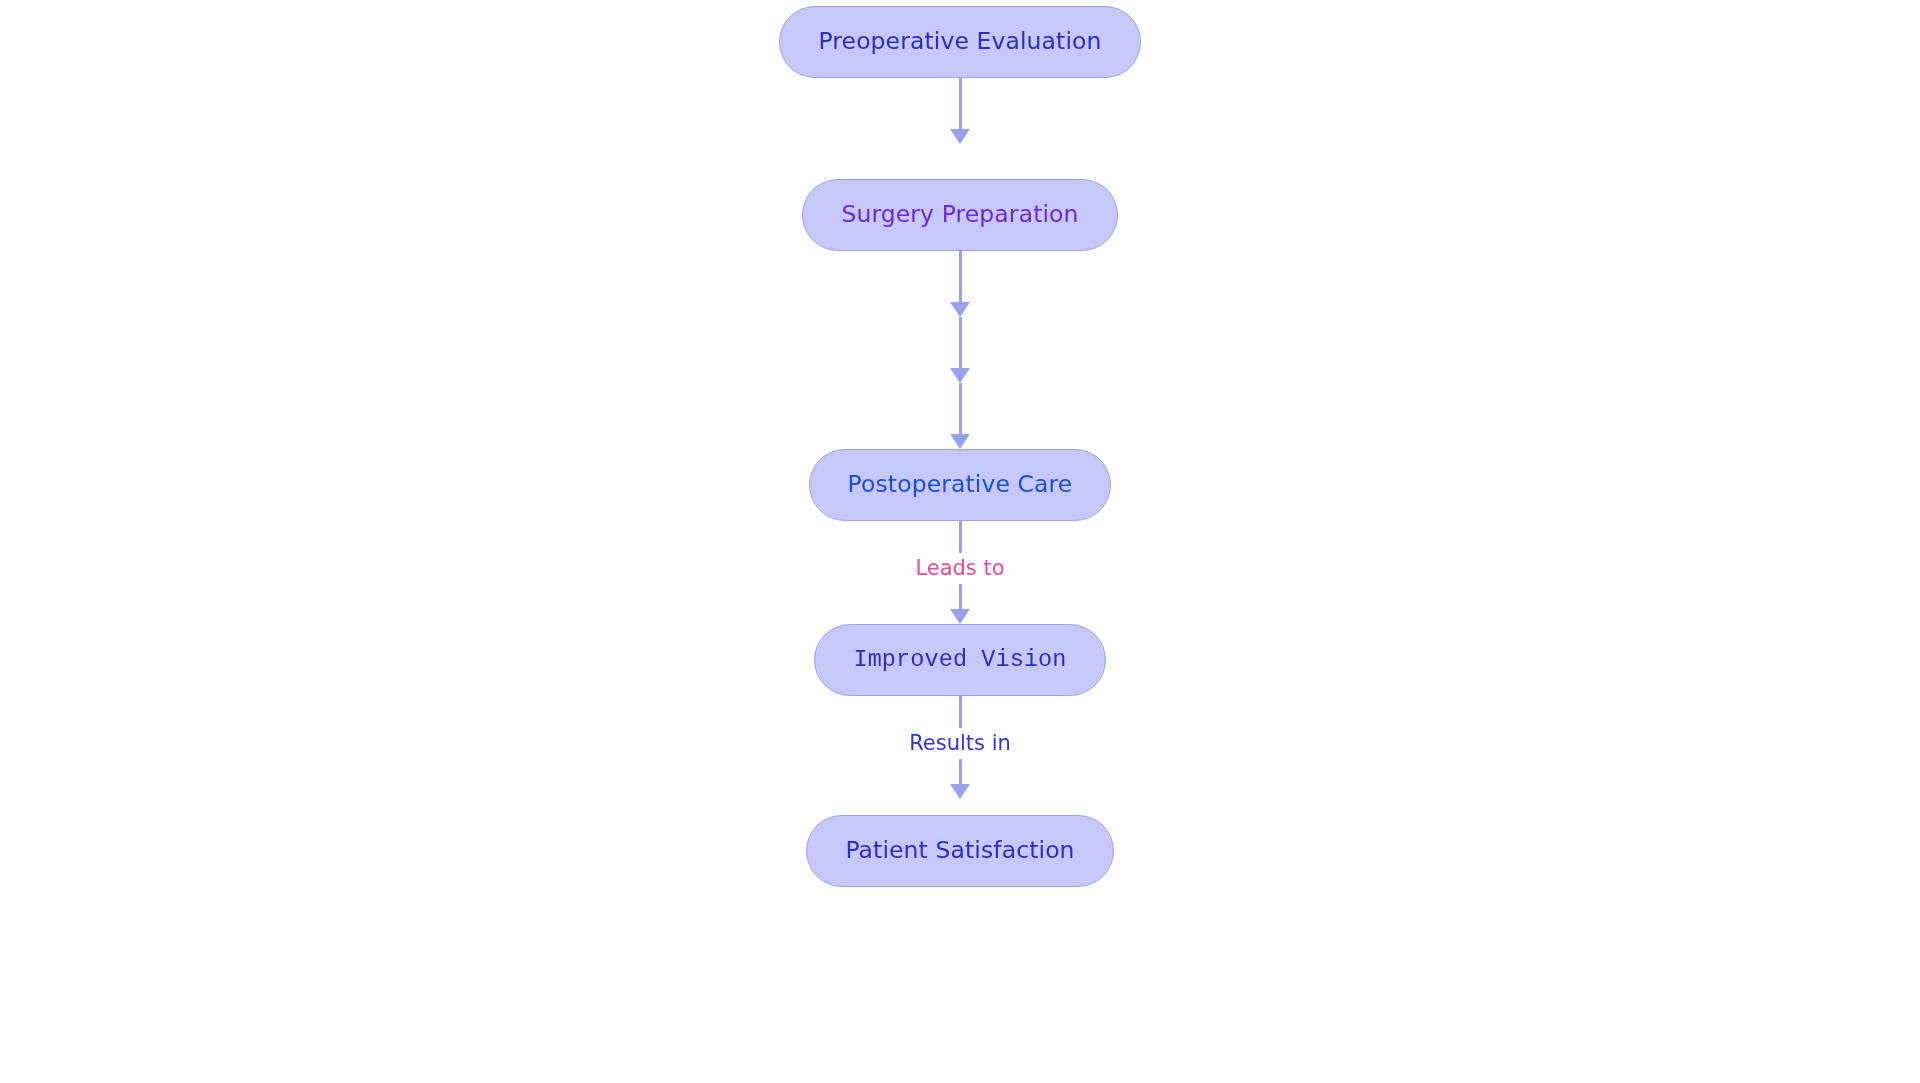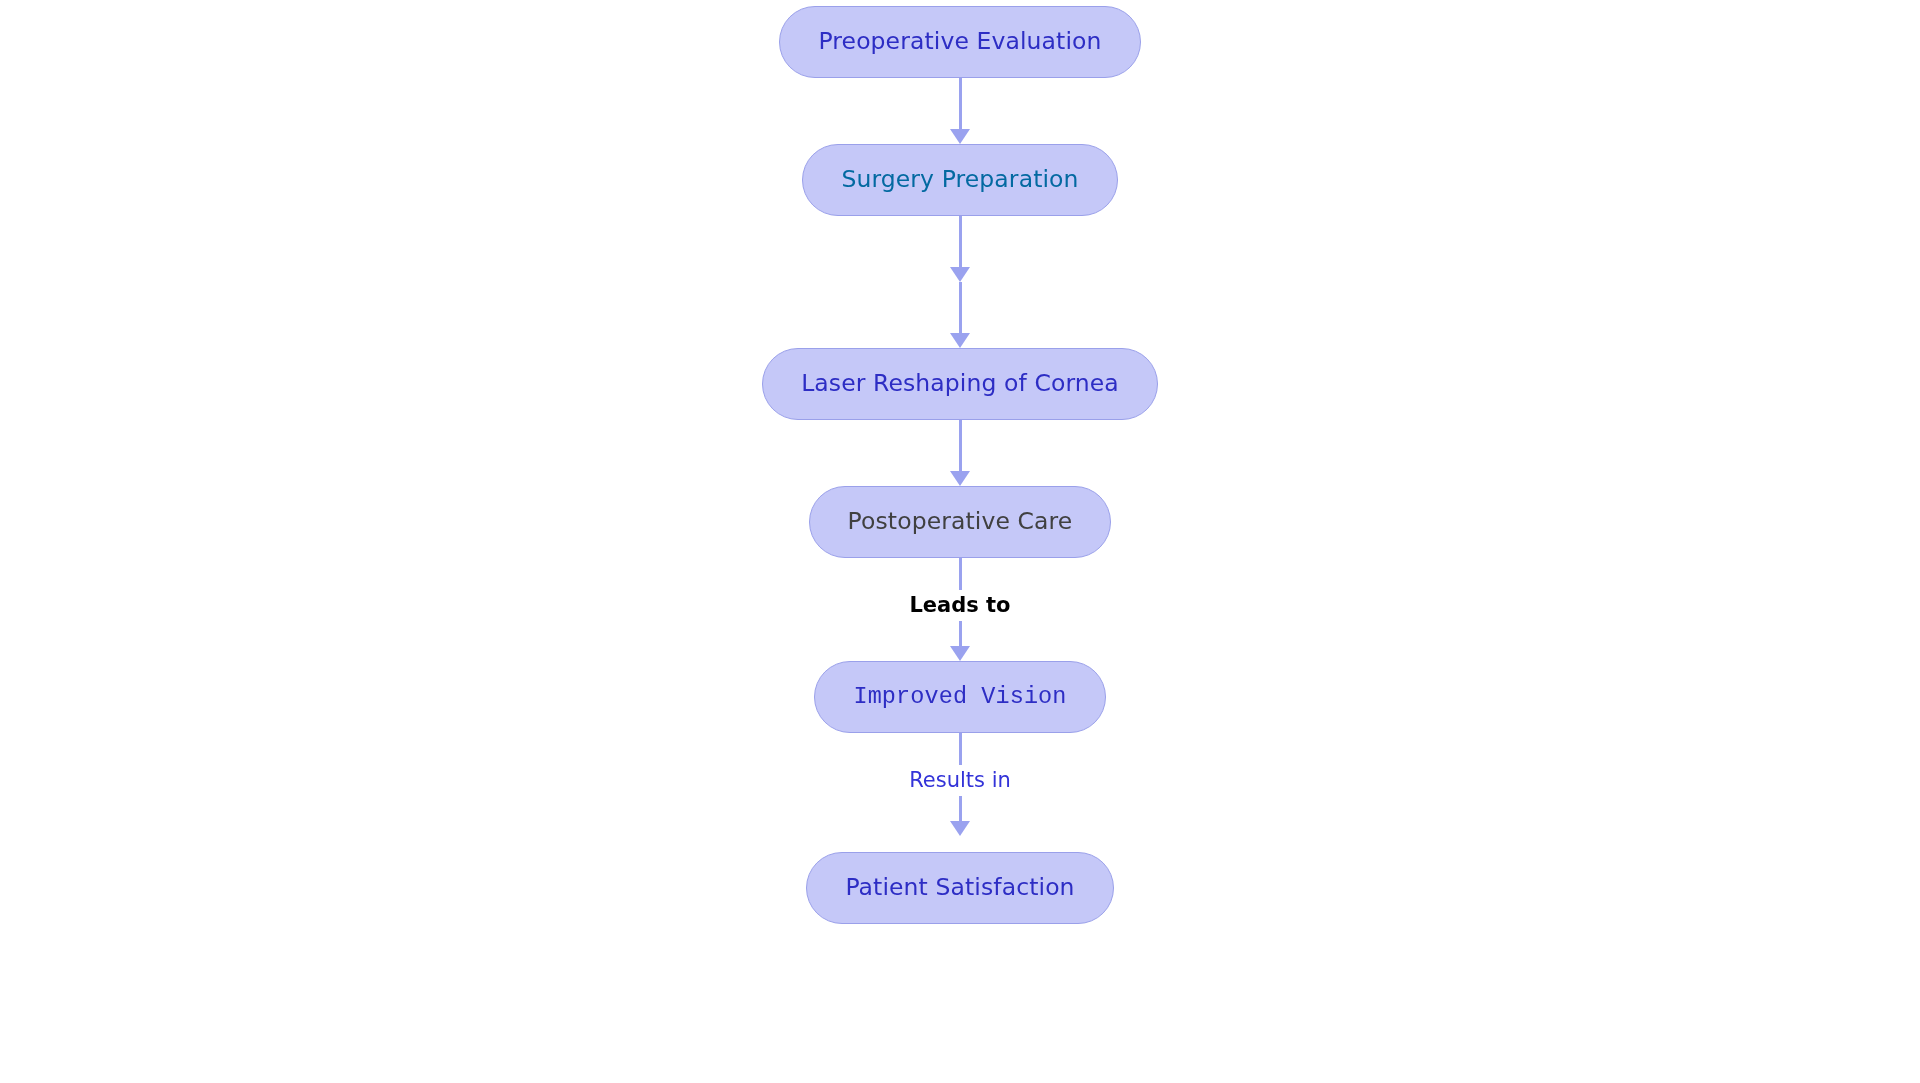--- a/index.html
+++ b/index.html
@@ -99,51 +99,48 @@
 
     <div class="node" style="margin-top: 6px; background: rgb(197, 200, 248); border-color: rgb(154, 160, 234); color: rgb(45, 45, 196);">
       <span class="node-label">Preoperative Evaluation</span>
     </div>
 
     <div class="connector">
       <div class="seg" style="height: 52px; background: rgb(154, 162, 239);"></div>
       <div class="arrowhead" style="border-top-color: rgb(154, 162, 239);"></div>
     </div>
 
-    <div class="node" style="background: rgb(197, 200, 248); border-color: rgb(154, 160, 234); color: #0369a1;">
+    <div class="node" style="background: rgb(197, 200, 248); border-color: rgb(154, 160, 234); color: #6d28d9; margin-top: 35px;">
       <span class="node-label">Surgery Preparation</span>
     </div>
 
     <div class="connector">
       <div class="seg" style="height: 52px; background: rgb(154, 162, 239);"></div>
       <div class="arrowhead" style="border-top-color: rgb(154, 162, 239);"></div>
     </div>
 
 
     <div class="connector">
       <div class="seg" style="height: 52px; background: rgb(154, 162, 239);"></div>
       <div class="arrowhead" style="border-top-color: rgb(154, 162, 239);"></div>
     </div>
 
-    <div class="node" style="background: rgb(197, 200, 248); border-color: rgb(154, 160, 234); color: rgb(45, 45, 196);">
-      <span class="node-label">Laser Reshaping of Cornea</span>
-    </div>
 
     <div class="connector">
       <div class="seg" style="height: 52px; background: rgb(154, 162, 239);"></div>
       <div class="arrowhead" style="border-top-color: rgb(154, 162, 239);"></div>
     </div>
 
-    <div class="node" style="background: rgb(197, 200, 248); border-color: rgb(154, 160, 234); color: #404040;">
+    <div class="node" style="background: rgb(197, 200, 248); border-color: rgb(154, 160, 234); color: #1d4ed8;">
       <span class="node-label">Postoperative Care</span>
     </div>
 
     <div class="connector">
       <div class="seg" style="height: 32px; background: rgb(154, 162, 239);"></div>
-      <div class="edge-label" style="color: #000000; background: rgb(255, 255, 255); font-weight: bold;">Leads to</div>
+      <div class="edge-label" style="color: #ec4899; background: rgb(255, 255, 255);">Leads to</div>
       <div class="seg" style="height: 26px; background: rgb(154, 162, 239);"></div>
       <div class="arrowhead" style="border-top-color: rgb(154, 162, 239);"></div>
     </div>
 
     <div class="node" style="background: rgb(197, 200, 248); border-color: rgb(154, 160, 234); color: rgb(45, 45, 196); font-family: Liberation Mono, monospace;">
       <span class="node-label">Improved Vision</span>
     </div>
 
     <div class="connector">
       <div class="seg" style="height: 32px; background: rgb(154, 162, 239);"></div>

